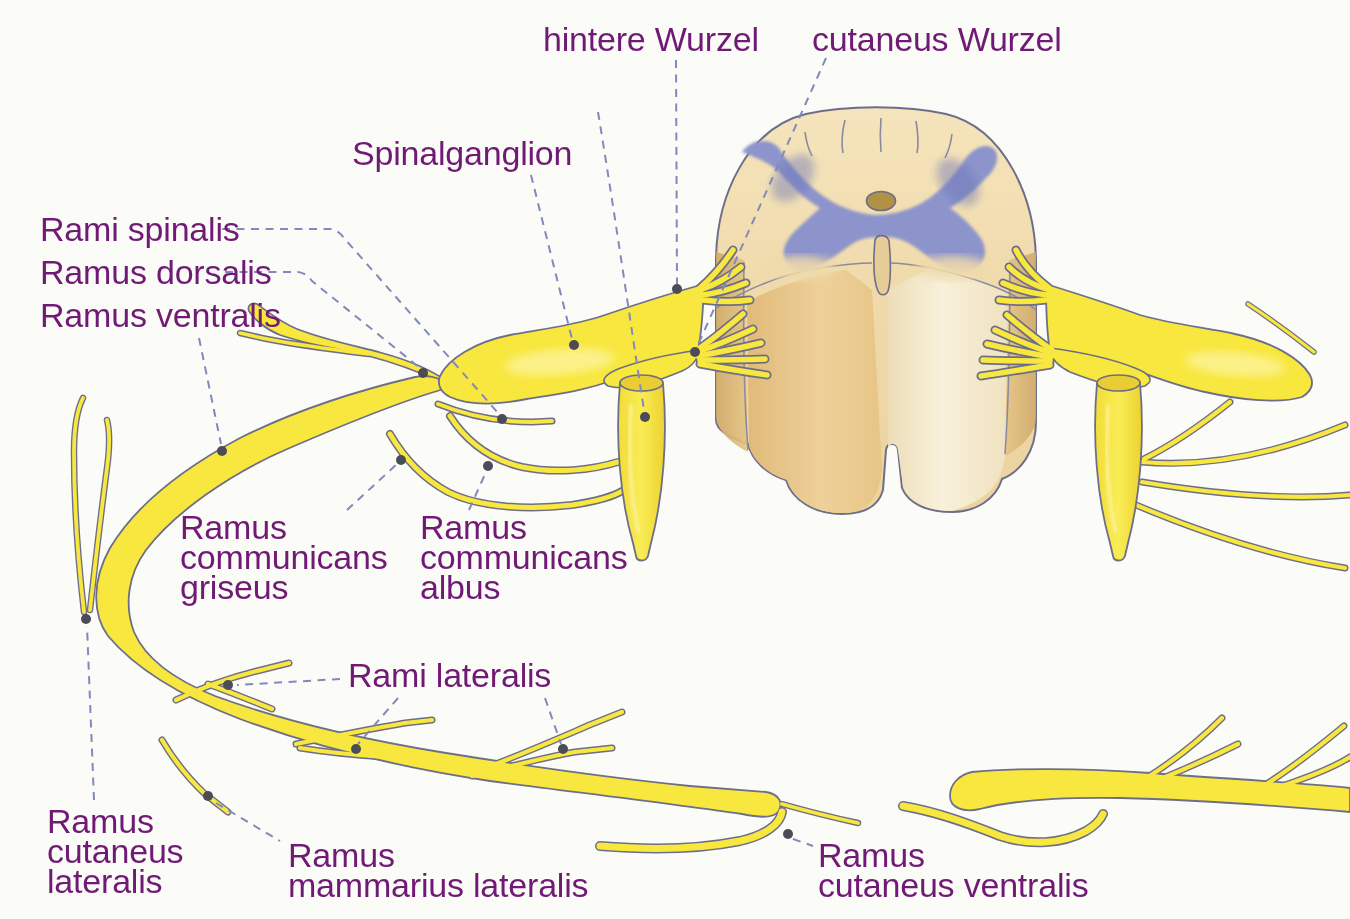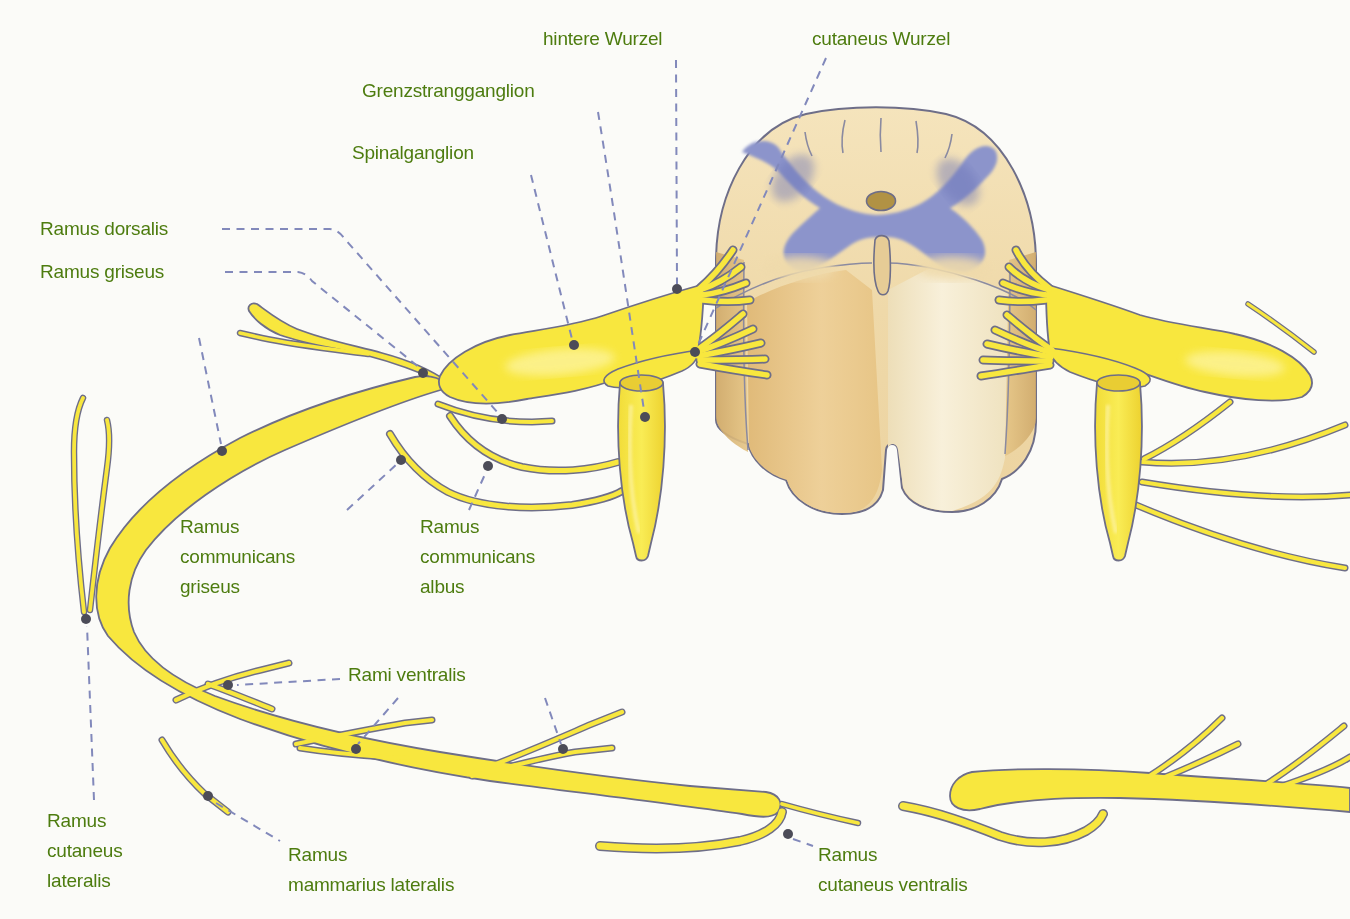--- a/index.html
+++ b/index.html
@@ -2,21 +2,21 @@
 <html><head>
 <meta charset="utf-8">
 <style>
   html,body{margin:0;padding:0;background:#e8e8e6;}
   .stage{
     position:relative;width:1350px;height:919px;overflow:hidden;
     background:#fbfbf8;font-family:"Liberation Sans",sans-serif;
   }
   .stage svg{position:absolute;left:0;top:0;}
   .lbl{
-    position:absolute;color:#4d7c0f;font-size:19px;line-height:30px;
+    position:absolute;color:#701a75;font-size:34px;line-height:30px;
     letter-spacing:-0.2px;white-space:pre-line;z-index:5;
   }
 </style>
 </head>
 <body>
 
 <div class="stage">
 
 <svg width="1350" height="919" viewBox="0 0 1350 919">
   <defs>
@@ -280,31 +280,31 @@
     <circle cx="356" cy="749" r="5"></circle>
     <circle cx="563" cy="749" r="5"></circle>
     <circle cx="86" cy="619" r="5"></circle>
     <circle cx="208" cy="796" r="5"></circle>
     <circle cx="788" cy="834" r="5"></circle>
   </g>
 </svg>
 
   <div class="lbl" style="left:543px;top:24px">hintere Wurzel</div>
   <div class="lbl" style="left:812px;top:24px">cutaneus Wurzel</div>
-  <div class="lbl" style="left:362px;top:76px">Grenzstrangganglion</div>
   <div class="lbl" style="left:352px;top:138px">Spinalganglion</div>
-  <div class="lbl" style="left:40px;top:214px">Ramus dorsalis</div>
-  <div class="lbl" style="left:40px;top:257px">Ramus griseus</div>
+  <div class="lbl" style="left:40px;top:214px">Rami spinalis</div>
+  <div class="lbl" style="left:40px;top:257px">Ramus dorsalis</div>
+  <div class="lbl" style="left:40px;top:300px">Ramus ventralis</div>
   <div class="lbl" style="left:180px;top:512px">Ramus
 communicans
 griseus</div>
   <div class="lbl" style="left:420px;top:512px">Ramus
 communicans
 albus</div>
-  <div class="lbl" style="left:348px;top:660px">Rami ventralis</div>
+  <div class="lbl" style="left:348px;top:660px">Rami lateralis</div>
   <div class="lbl" style="left:47px;top:806px">Ramus
 cutaneus
 lateralis</div>
   <div class="lbl" style="left:288px;top:840px">Ramus
 mammarius lateralis</div>
   <div class="lbl" style="left:818px;top:840px">Ramus
 cutaneus ventralis</div>
 </div>
 
 </body></html>

